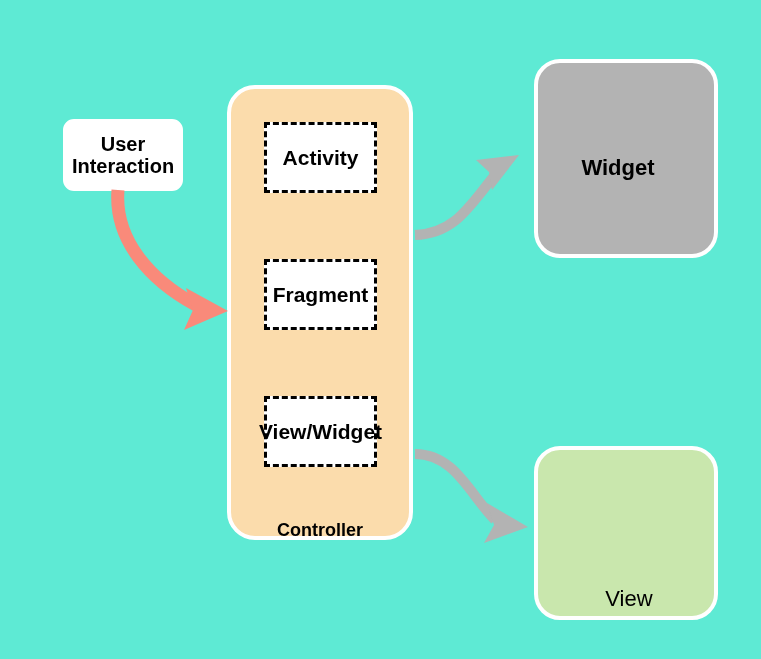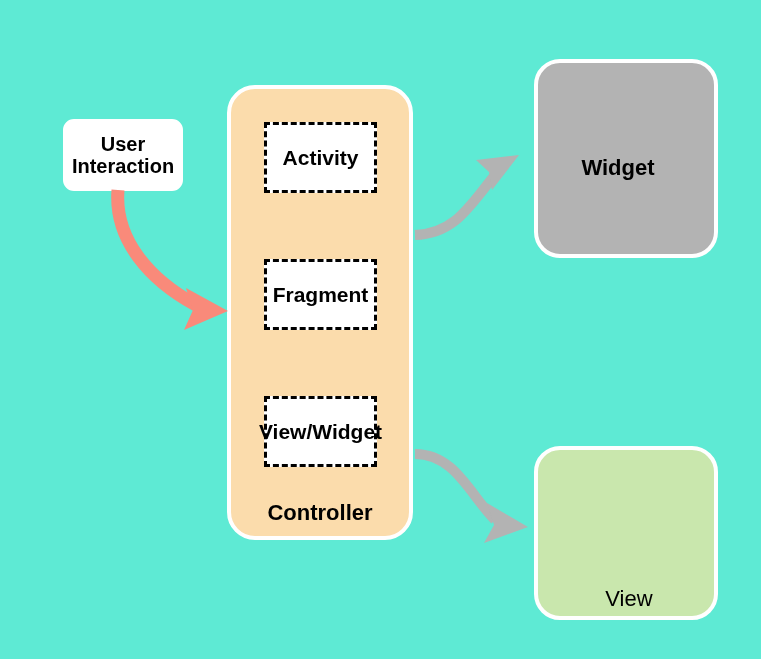--- a/index.html
+++ b/index.html
@@ -52,24 +52,24 @@
     top: 85px;
     width: 186px;
     height: 455px;
     background: #fbdcac;
     border: 4px solid #ffffff;
     border-radius: 28px;
   }
   #controller-label {
     position: absolute;
     left: 227px;
-    top: 500px;
+    top: 520px;
     width: 186px;
     text-align: center;
-    font-size: 22px;
+    font-size: 18px;
     font-weight: bold;
     color: #000000;
     z-index: 4;
   }
 
   
   .dashed-box {
     position: absolute;
     left: 264px;
     width: 113px;

